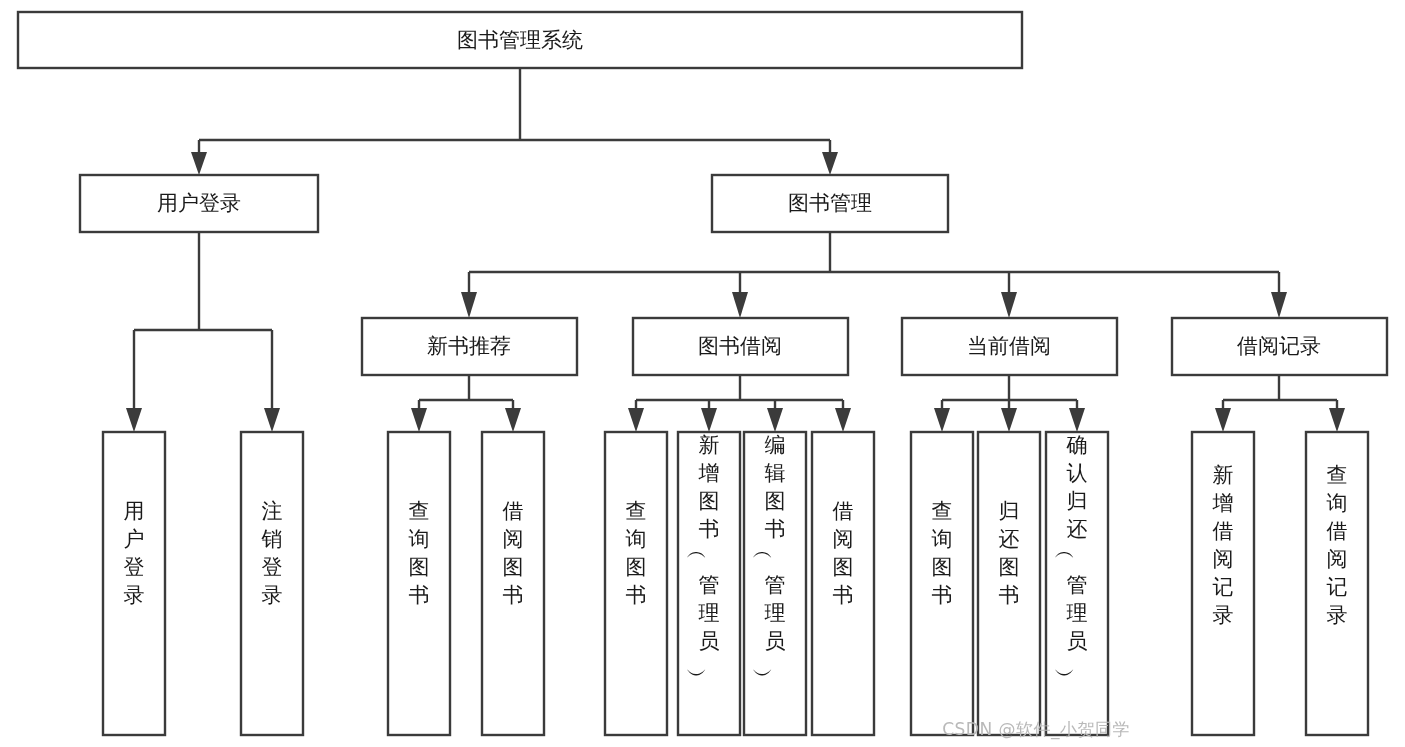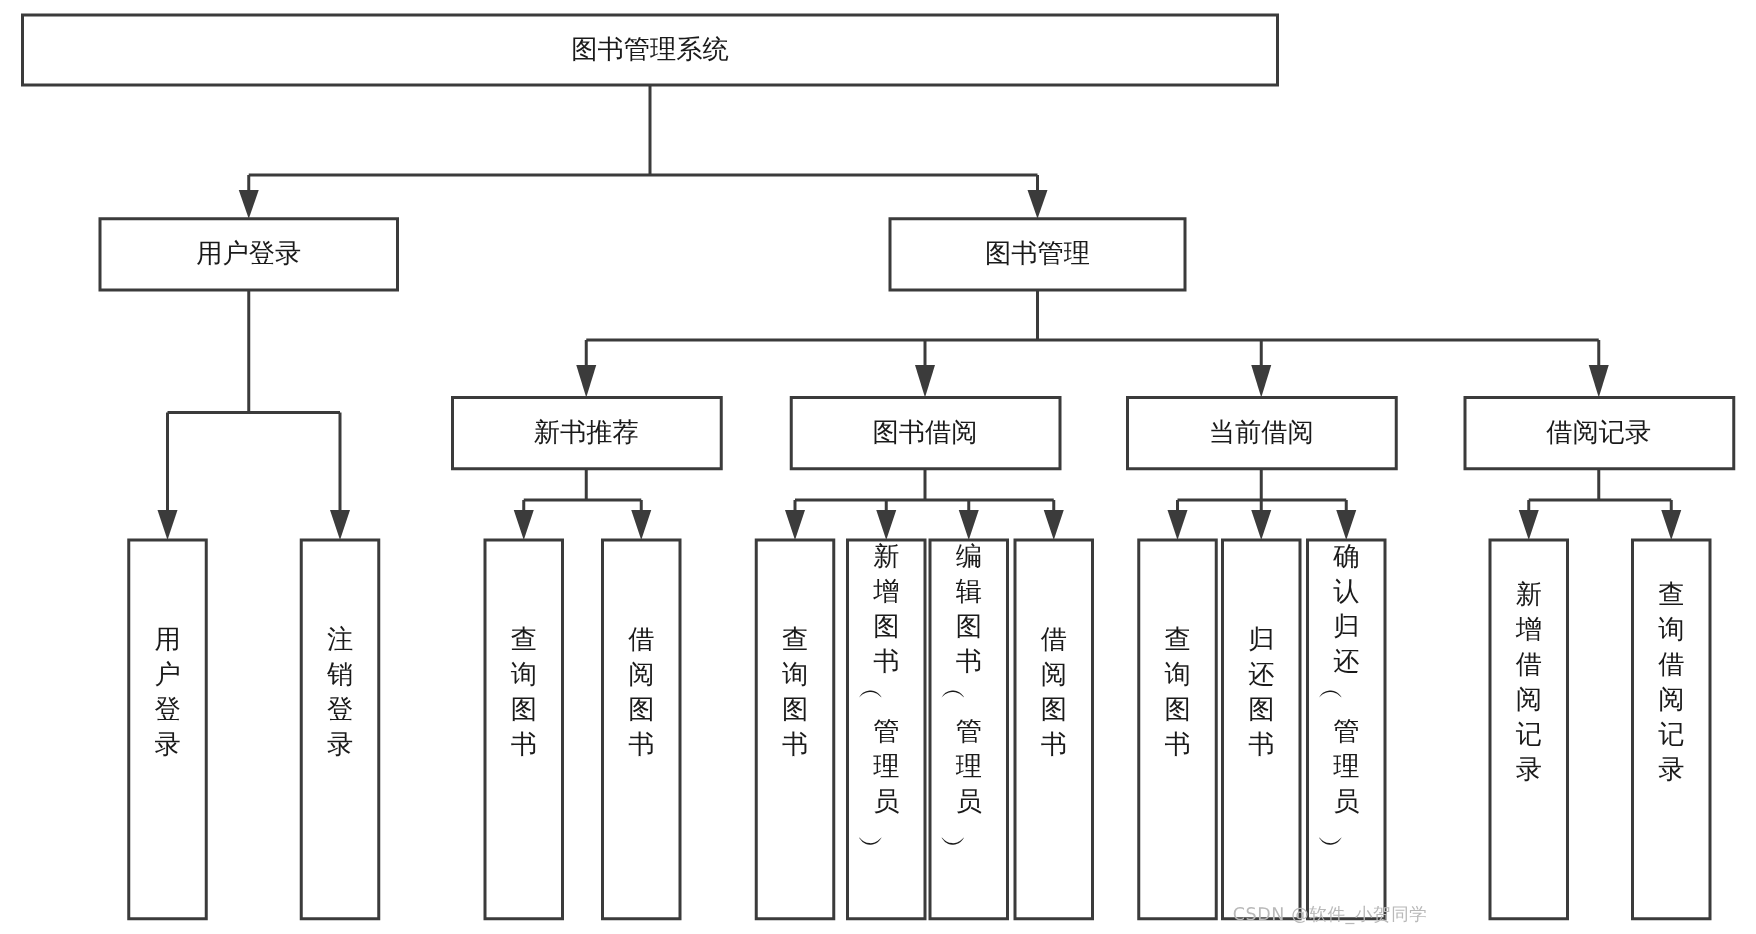--- a/index.html
+++ b/index.html
@@ -48,24 +48,24 @@
     dominant-baseline: middle;
   }
   .node-label-vert {
     font-family: "DejaVu Sans", "Liberation Sans", sans-serif;
     fill: #1a1a1a;
     font-size: 21px;
     text-anchor: middle;
   }
   .watermark {
     position: absolute;
-    right: 12px;
+    right: 24px;
     bottom: 6px;
     font-family: "DejaVu Sans", "Liberation Sans", sans-serif;
-    font-size: 14px;
+    font-size: 17px;
     color: #b9b9b9;
     letter-spacing: 0.5px;
     white-space: nowrap;
     pointer-events: none;
   }
 </style>
 </head>
 <body>
 
 <div id="diagram-root">

